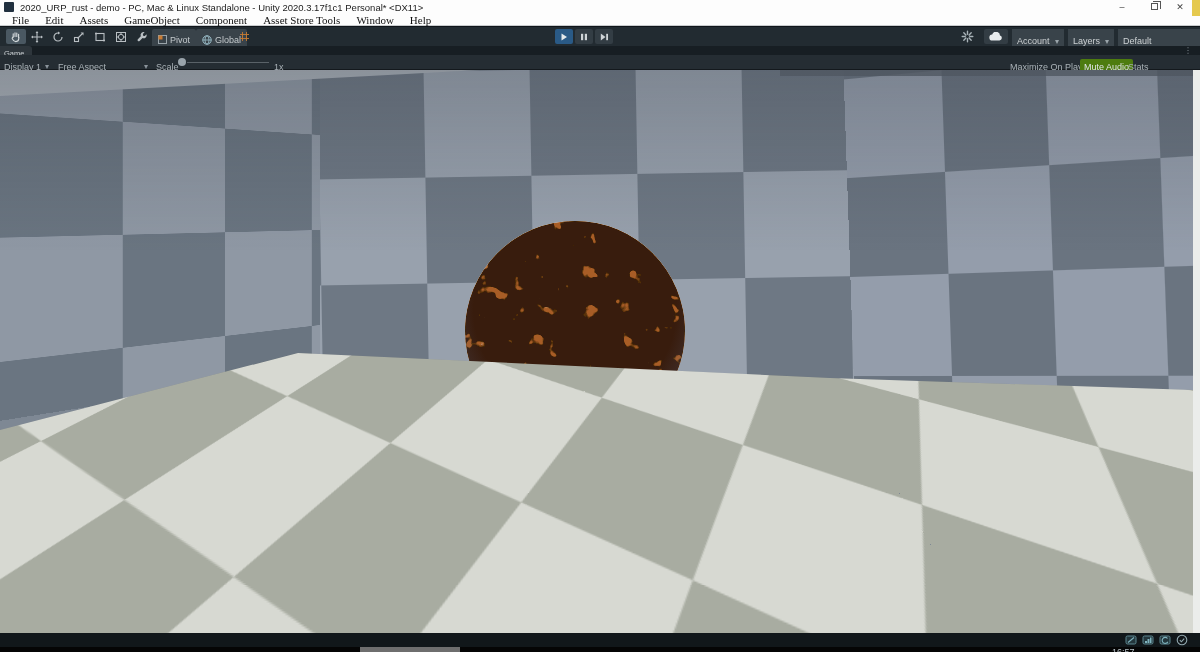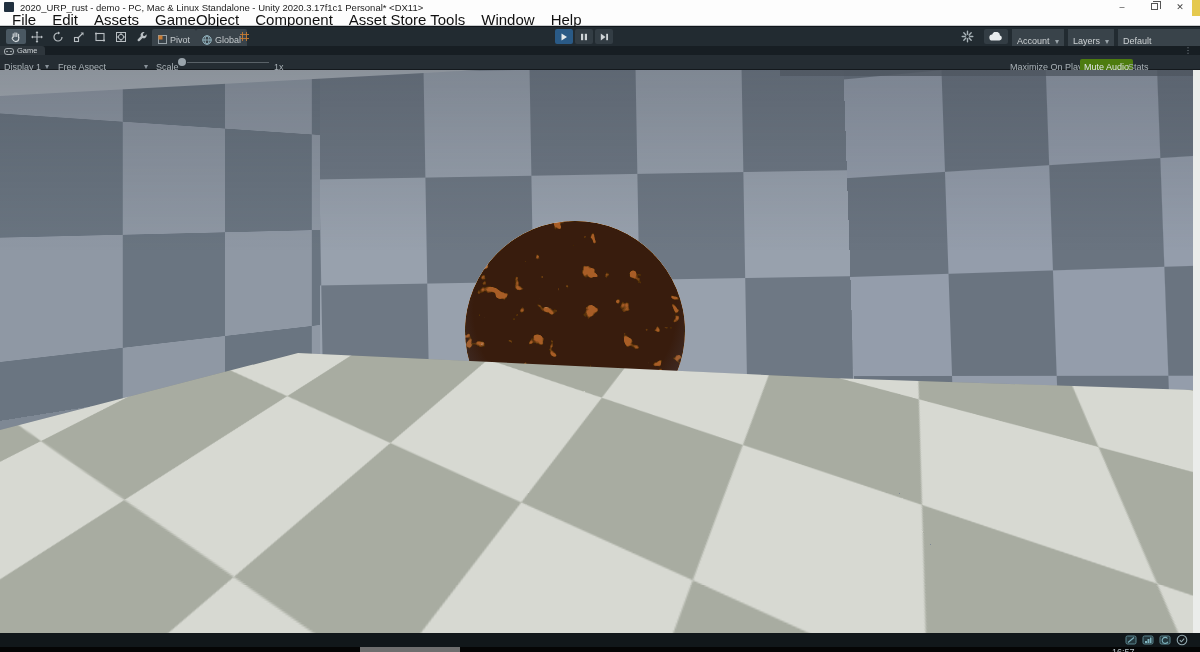--- a/index.html
+++ b/index.html
@@ -11,39 +11,39 @@
   .title-icon{position:absolute;left:4px;top:2px;width:10px;height:10px;background:#21303f;border-radius:1px;}
   .title-text{position:absolute;left:20px;top:2px;font-size:9.5px;color:#222;white-space:nowrap;}
   .winbtn{position:absolute;top:0;width:24px;height:14px;text-align:center;font-size:9px;color:#444;line-height:14px;}
   .winbtn.min{right:66px}.winbtn.close{right:8px}
   .restore-glyph{position:absolute;right:42px;top:3px;width:7px;height:7px;border:1px solid #555;background:#fdfdfd;}
   .restore-glyph:before{content:"";position:absolute;left:1px;top:-3px;width:7px;height:7px;border:1px solid #555;border-bottom:none;border-left:none;}
   .corner-yellow{position:absolute;right:0;top:0;width:8px;height:16px;background:#e5c94e;z-index:60;}
 
   
   .menubar{position:absolute;left:0;top:14px;width:1200px;height:12px;background:#fdfdfd;border-bottom:1px solid #c9ccce;display:flex;align-items:center;padding-left:4px;}
-  .menu-item{font-size:15px;color:#111;padding:0 8px;white-space:nowrap;}
+  .menu-item{font-size:11px;color:#111;padding:0 8px;white-space:nowrap;font-family:Liberation Serif, serif;}
 
   
   .toolbar{position:absolute;left:0;top:27px;width:1200px;height:19px;background:#222b31;}
   .toolgroup{position:absolute;left:6px;top:2px;display:flex;gap:1px;}
   .toolbtn{width:20px;height:15px;display:flex;align-items:center;justify-content:center;border-radius:2px;}
   .toolbtn.sel{background:#4a5862;}
   .pillbtn{position:absolute;top:2px;height:21px;background:#39434a;border-radius:2px;color:#c3c9cc;font-size:9px;display:flex;align-items:center;gap:3px;padding:0 6px;}
   .playgroup{position:absolute;left:555px;top:2px;display:flex;gap:2px;}
   .playbtn{width:18px;height:15px;background:#333d44;border-radius:2px;display:flex;align-items:center;justify-content:center;}
   .playbtn.active{background:#2a5a86;}
   .dd{position:absolute;top:2px;height:15px;background:#39434a;border-radius:0;color:#ccd1d3;font-size:9px;display:flex;align-items:center;justify-content:space-between;padding:12px 5px;}
   .dd .arrow{color:#9aa4aa;font-size:8px;margin-left:5px;}
   .spinner-wrap{position:absolute;left:961px;top:3px;}
   .cloudbtn{position:absolute;left:984px;top:2px;width:24px;height:15px;background:#333d44;border-radius:2px;display:flex;align-items:center;justify-content:center;}
 
   
   .tabrow{position:absolute;left:0;top:46px;width:1200px;height:9px;background:#171e23;}
-  .gametab{position:absolute;left:0;top:0;height:9px;background:#2e363c;display:flex;align-items:flex-end;gap:3px;padding:0 8px 0 4px;border-top-right-radius:3px;}
+  .gametab{position:absolute;left:0;top:0;height:9px;background:#2e363c;display:flex;align-items:flex-end;gap:3px;padding:0 8px 0 4px;border-top-right-radius:3px;flex-direction:column;}
   .gametab span{font-size:7.5px;color:#cdd2d5;line-height:9px;}
   .tab-dots{position:absolute;right:8px;top:0;color:#8b949a;font-size:8px;line-height:9px;}
 
   
   .ctrlbar{position:absolute;left:0;top:55px;width:1200px;height:15px;background:#252d33;border-bottom:1px solid #14191d;}
   .ctrl{position:absolute;top:4px;height:15px;display:flex;align-items:center;font-size:9px;color:#a9b1b6;white-space:nowrap;}
   .ctrl .arrow{font-size:8px;color:#8a939a;margin-left:4px;}
   .ctrl.toggle-on{background:#4d7c0f;border-radius:2px;color:#dfe4e6;padding:0 4px;}
   .slider-track{position:absolute;left:187px;top:7px;width:82px;height:1px;background:#5a6268;}
   .slider-knob{position:absolute;left:178px;top:3px;width:8px;height:8px;border-radius:50%;background:#9aa4ab;}

